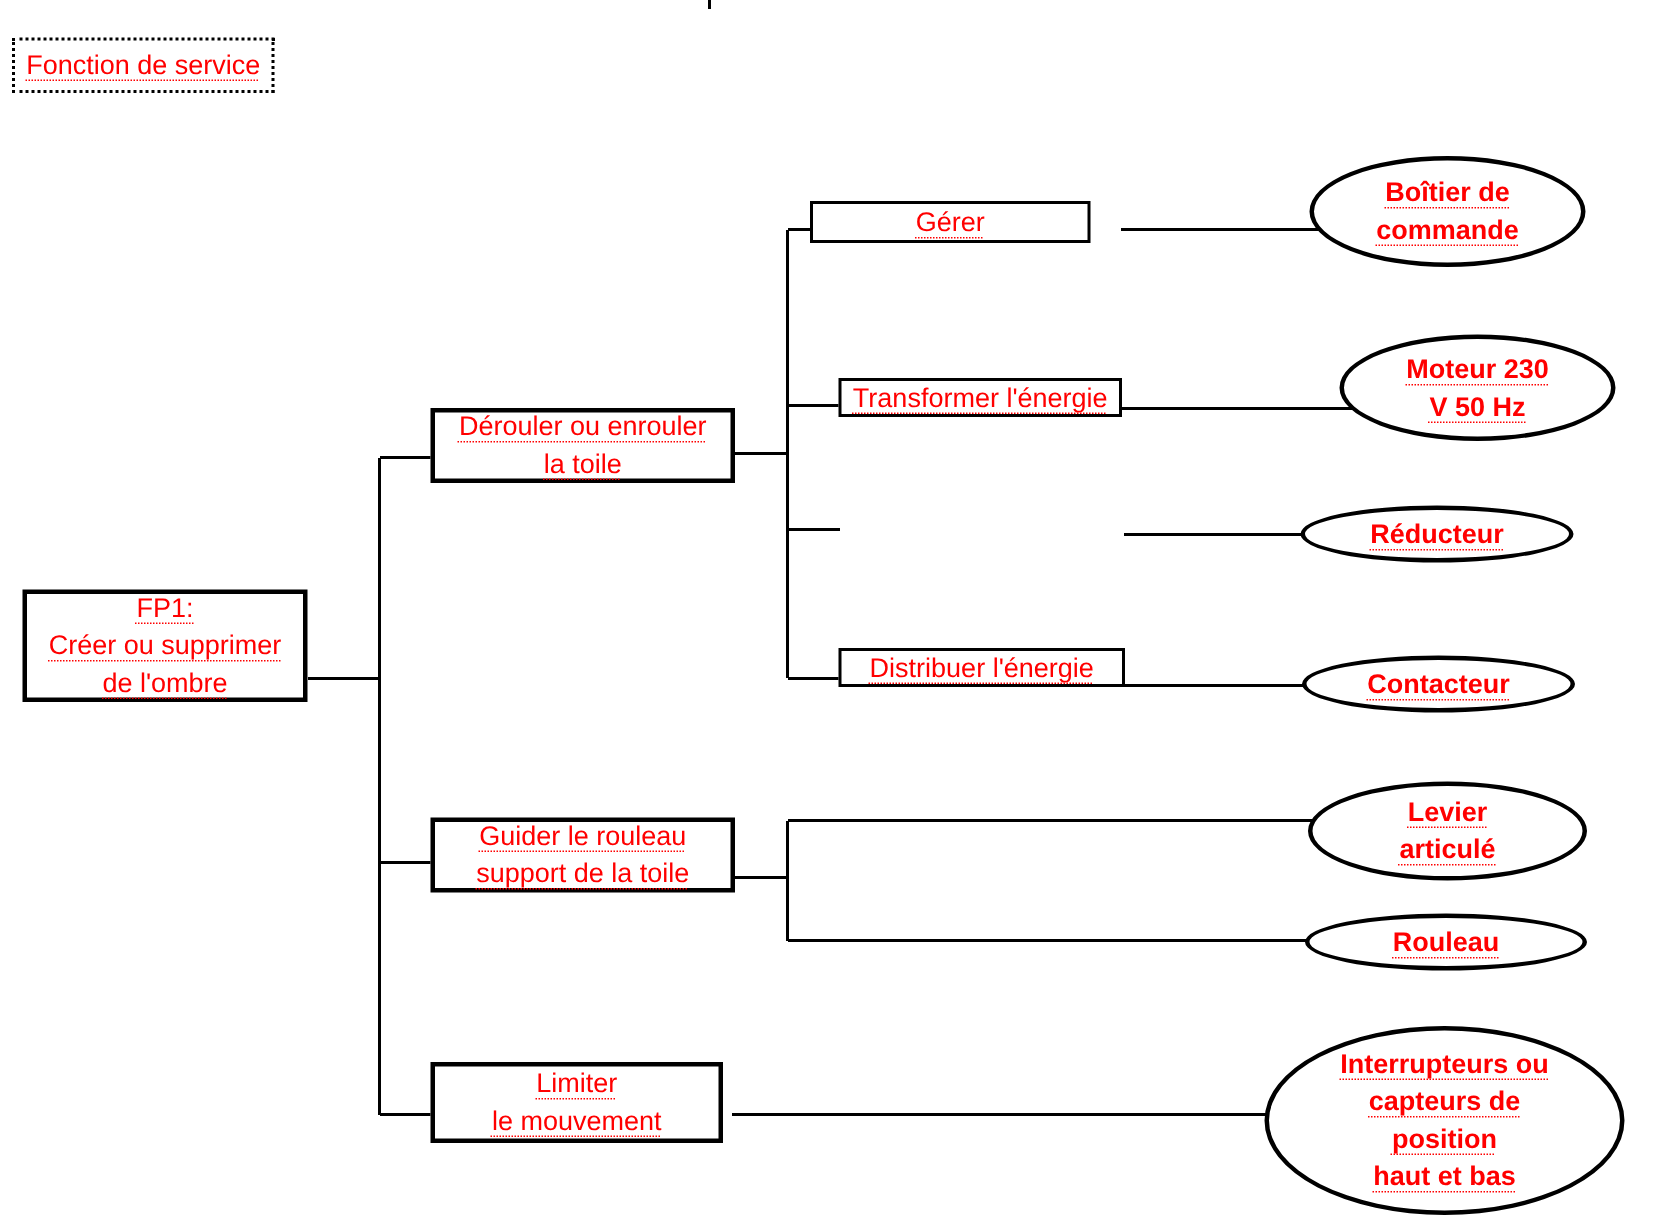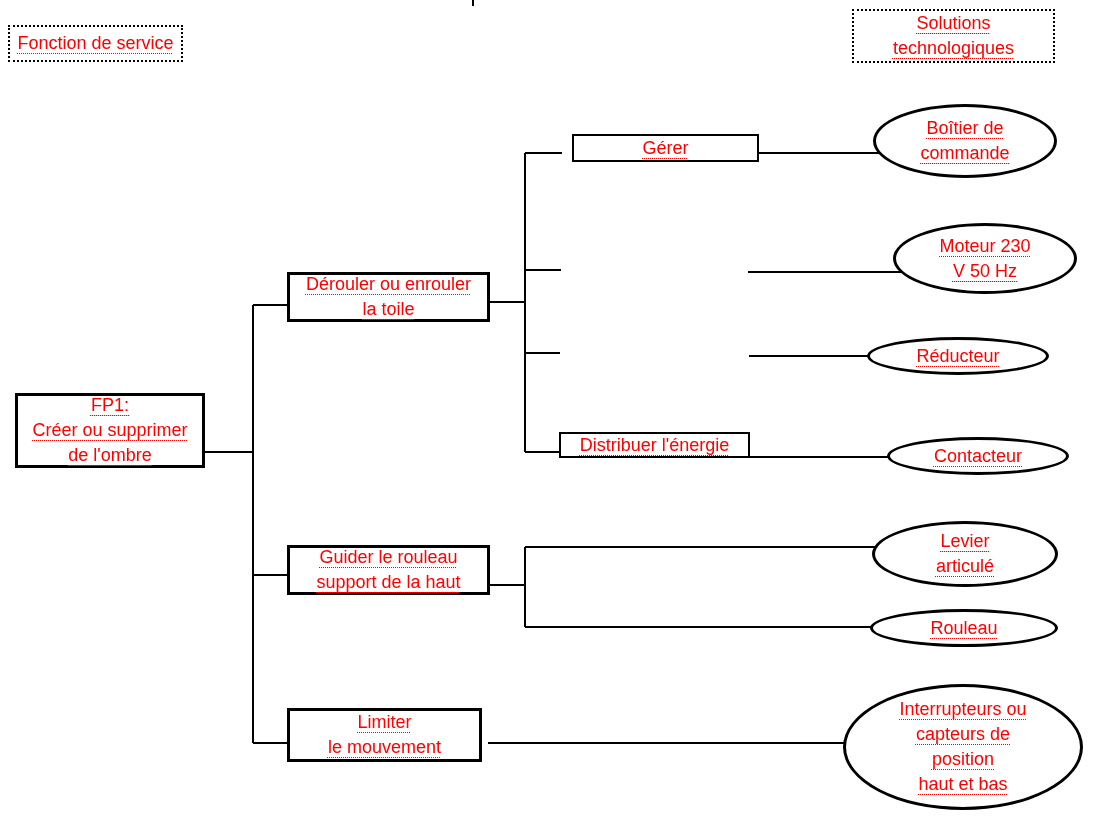--- a/index.html
+++ b/index.html
@@ -21,21 +21,21 @@
     position: absolute;
     z-index: 2;
     display: flex;
     align-items: center;
     justify-content: center;
     background: #ffffff;
     border: 2px solid #000000;
   }
   .major { border-width: 3px; }
   .hdr { border: 2px dotted #000000; }
-  .ellipse { border-radius: 50%; border-width: 3px; }
+  .ellipse { border-radius: 50%; border-width: 3px; font-weight: bold; }
   .lbl {
     color: #ff0000;
     font-size: 18px;
     line-height: 25px;
     text-align: center;
     white-space: pre-line;
     text-decoration-line: underline;
     text-decoration-style: dotted;
     text-decoration-color: #ff0000;
     text-decoration-thickness: 1px;
@@ -54,63 +54,62 @@
       <path d="M490 302 H525 M525 153 V452 M525 153 H562 M525 270 H561 M525 353 H560 M525 452 H561"></path>
       <path d="M747 153 H905 M748 272 H905 M749 356 H905 M750 457 H905"></path>
       <path d="M488 585 H525 M525 547 V627 M525 547 H905 M525 627 H905"></path>
       <path d="M488 743 H880"></path>
     </g>
   </svg>
 
   <div class="node hdr" style="left:8px;top:25px;width:175px;height:37px">
     <span class="lbl">Fonction de service</span>
   </div>
-  <div class="node hdr" style="left:852px;top:9px;width:203px;height:54px">
-    <span class="lbl">Solutions
-technologiques</span>
-  </div>
 
   <div class="node major" style="left:15px;top:393px;width:190px;height:75px">
     <span class="lbl">FP1:
 Créer ou supprimer
 de l'ombre</span>
   </div>
 
   <div class="node major" style="left:287px;top:272px;width:203px;height:50px">
     <span class="lbl">Dérouler ou enrouler
 la toile</span>
   </div>
   <div class="node major" style="left:287px;top:545px;width:203px;height:50px">
     <span class="lbl">Guider le rouleau
-support de la haut</span>
+support de la toile</span>
   </div>
   <div class="node major" style="left:287px;top:708px;width:195px;height:54px">
     <span class="lbl">Limiter
 le mouvement</span>
   </div>
 
-  <div class="node" style="left:572px;top:134px;width:187px;height:28px">
+  <div class="node" style="left:540px;top:134px;width:187px;height:28px">
     <span class="lbl">Gérer</span>
+  </div>
+  <div class="node" style="left:559px;top:252px;width:189px;height:26px">
+    <span class="lbl">Transformer l'énergie</span>
   </div>
   <div class="node" style="left:559px;top:432px;width:191px;height:26px">
     <span class="lbl">Distribuer l'énergie</span>
   </div>
 
   <div class="node ellipse" style="left:873px;top:104px;width:184px;height:74px">
     <span class="lbl">Boîtier de
 commande</span>
   </div>
   <div class="node ellipse" style="left:893px;top:223px;width:184px;height:71px">
     <span class="lbl">Moteur 230
 V 50 Hz</span>
   </div>
   <div class="node ellipse" style="left:867px;top:337px;width:182px;height:38px">
     <span class="lbl">Réducteur</span>
   </div>
-  <div class="node ellipse" style="left:887px;top:437px;width:182px;height:38px">
+  <div class="node ellipse" style="left:868px;top:437px;width:182px;height:38px">
     <span class="lbl">Contacteur</span>
   </div>
   <div class="node ellipse" style="left:872px;top:521px;width:186px;height:66px">
     <span class="lbl">Levier
 articulé</span>
   </div>
   <div class="node ellipse" style="left:870px;top:609px;width:188px;height:38px">
     <span class="lbl">Rouleau</span>
   </div>
   <div class="node ellipse" style="left:843px;top:684px;width:240px;height:126px">

